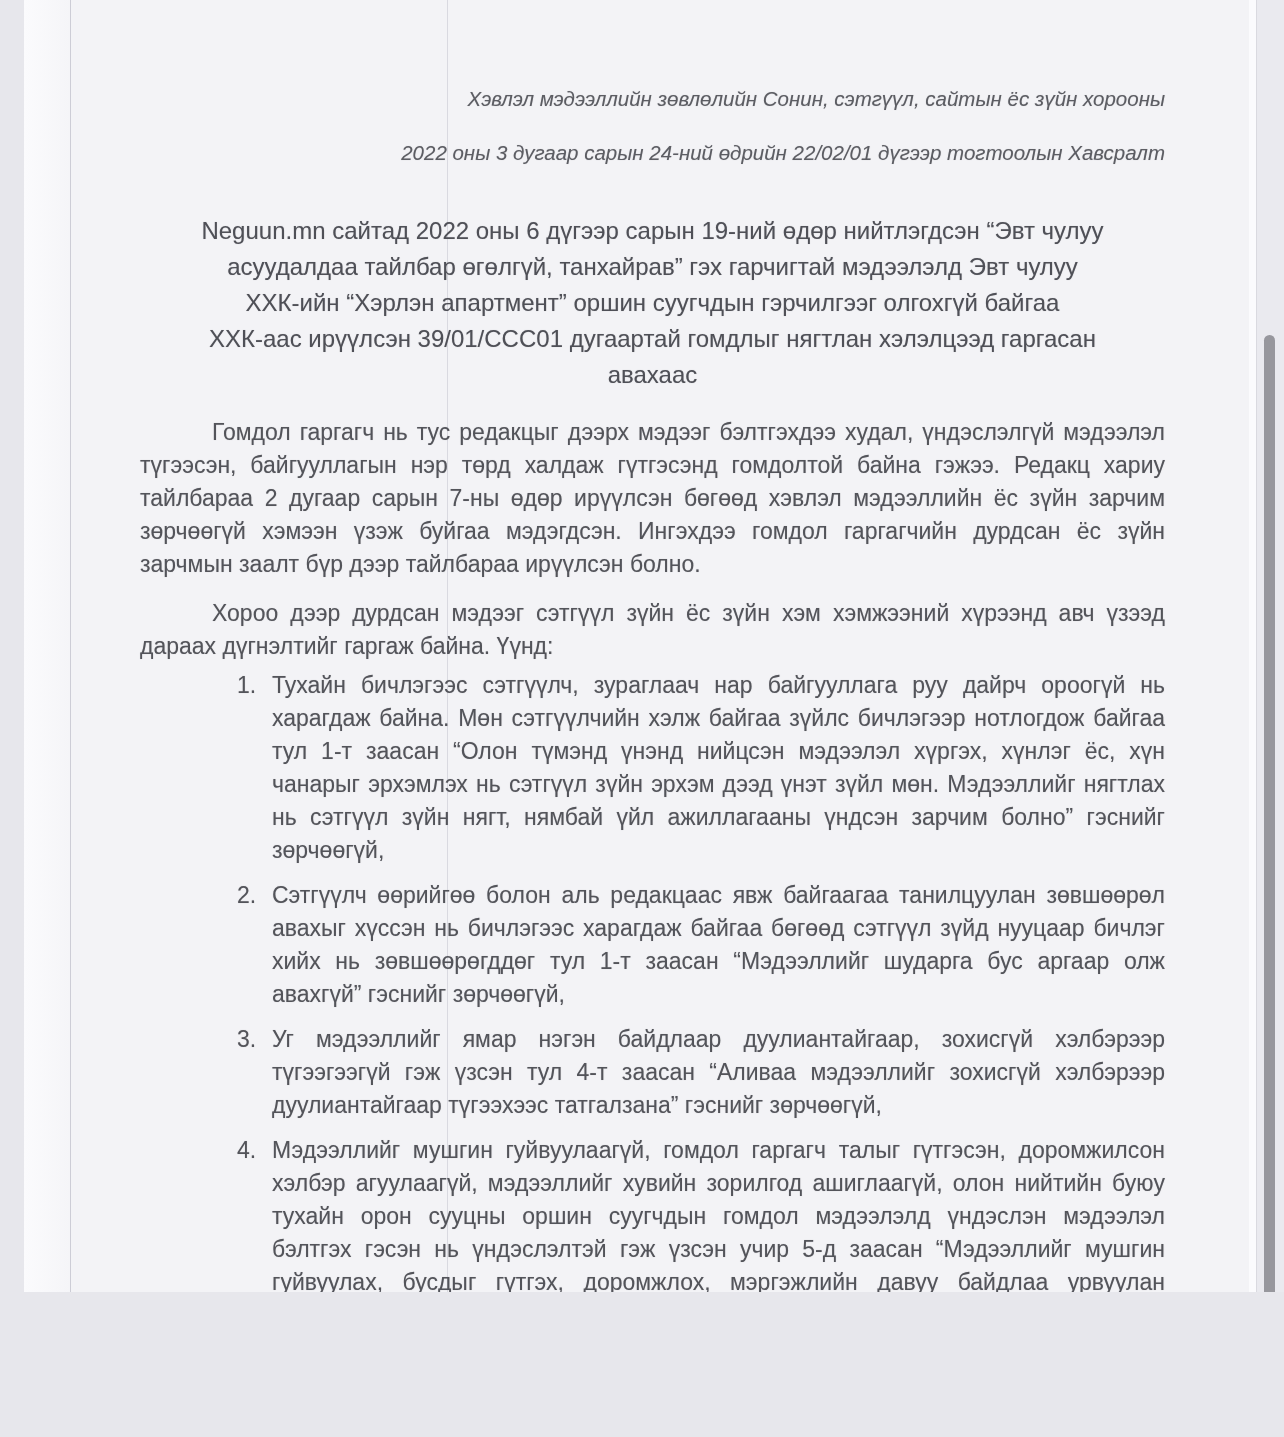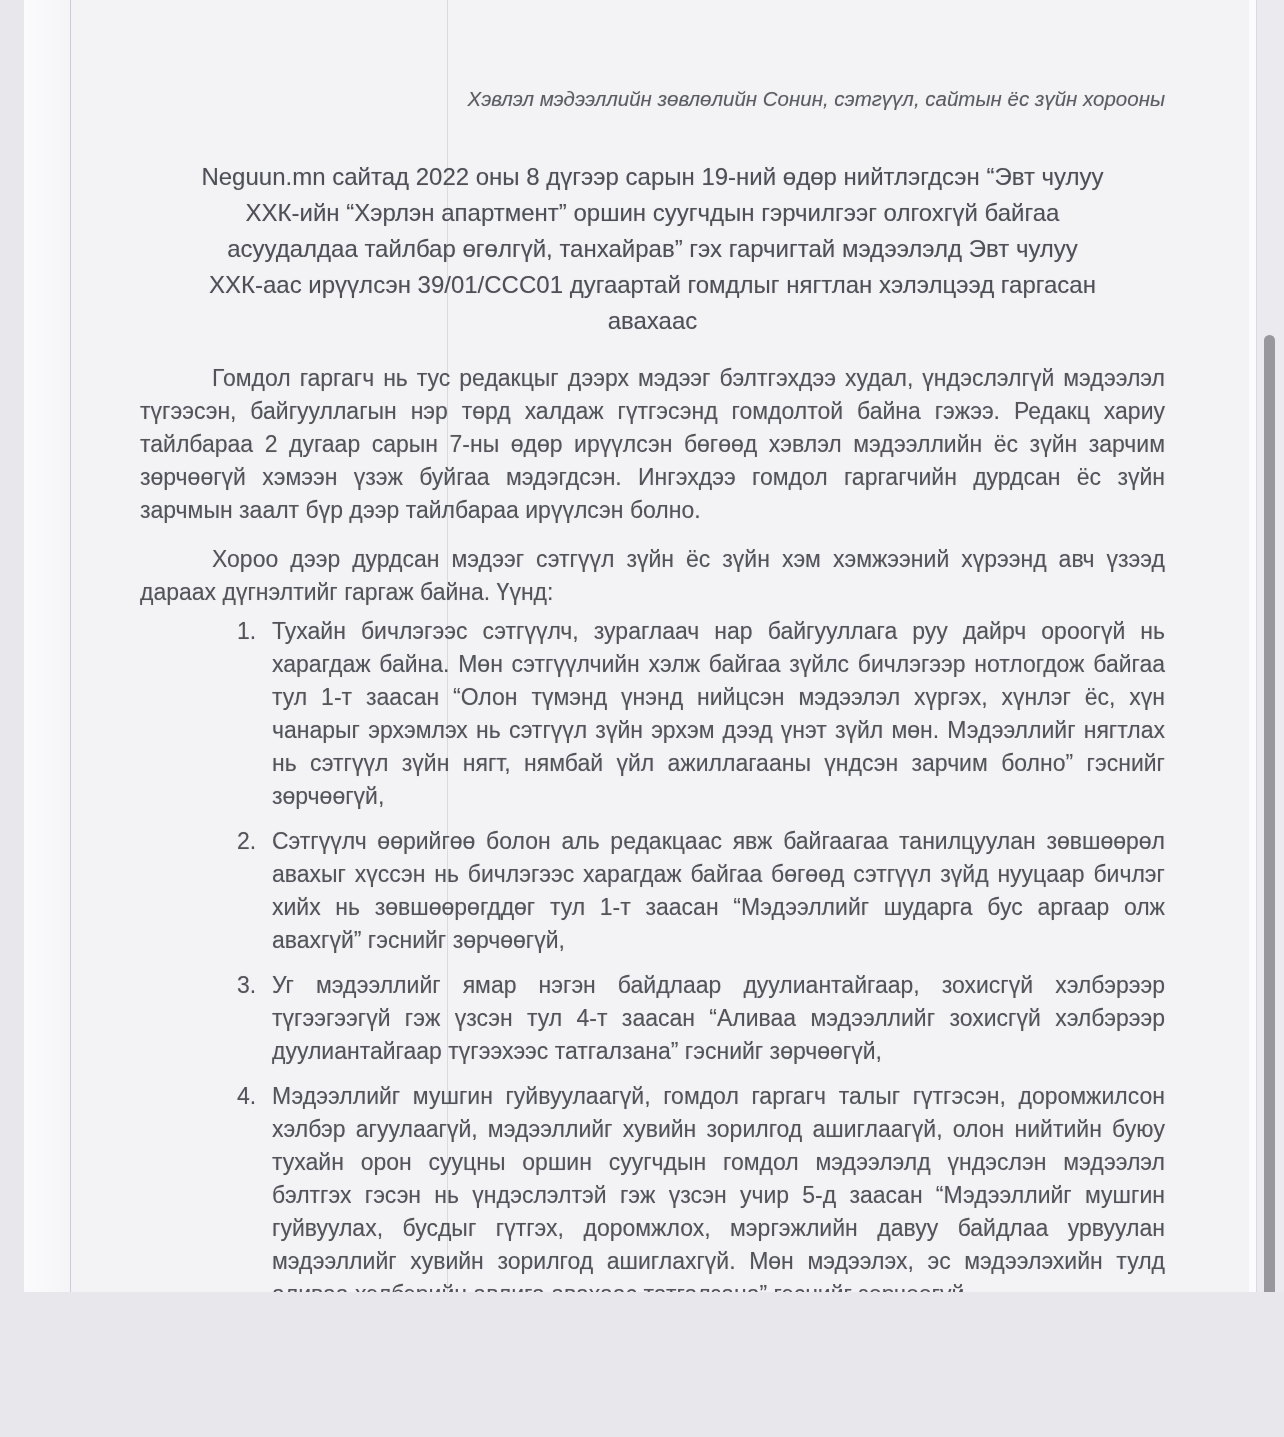--- a/index.html
+++ b/index.html
@@ -71,26 +71,27 @@
   <div class="fold-line" style="left:70px;"></div>
   <div class="fold-line" style="left:447px;"></div>
   <div class="right-highlight"></div>
   <div class="right-band"></div>
   <div class="scroll-thumb"></div>
 
   <div class="content">
 
     <div class="doc-header">
       <div class="hline-1">Хэвлэл мэдээллийн зөвлөлийн Сонин, сэтгүүл, сайтын ёс зүйн хорооны</div>
+      <div class="hline-2">2022 оны 3 дугаар сарын 24-ний өдрийн 22/02/01 дүгээр тогтоолын Хавсралт</div>
     </div>
 
     <div class="doc-title">
-      <div>Neguun.mn сайтад 2022 оны 8 дүгээр сарын 19-ний өдөр нийтлэгдсэн “Эвт чулуу</div>
+      <div>Neguun.mn сайтад 2022 оны 6 дүгээр сарын 19-ний өдөр нийтлэгдсэн “Эвт чулуу</div>
+      <div>асуудалдаа тайлбар өгөлгүй, танхайрав” гэх гарчигтай мэдээлэлд Эвт чулуу</div>
       <div>ХХК-ийн “Хэрлэн апартмент” оршин суугчдын гэрчилгээг олгохгүй байгаа</div>
-      <div>асуудалдаа тайлбар өгөлгүй, танхайрав” гэх гарчигтай мэдээлэлд Эвт чулуу</div>
       <div>ХХК-аас ирүүлсэн 39/01/ССС01 дугаартай гомдлыг нягтлан хэлэлцээд гаргасан</div>
       <div>авахаас</div>
     </div>
 
     <div class="para para-1">Гомдол гаргагч нь тус редакцыг дээрх мэдээг бэлтгэхдээ худал, үндэслэлгүй мэдээлэл түгээсэн, байгууллагын нэр төрд халдаж гүтгэсэнд гомдолтой байна гэжээ. Редакц хариу тайлбараа 2 дугаар сарын 7-ны өдөр ирүүлсэн бөгөөд хэвлэл мэдээллийн ёс зүйн зарчим зөрчөөгүй хэмээн үзэж буйгаа мэдэгдсэн. Ингэхдээ гомдол гаргагчийн дурдсан ёс зүйн зарчмын заалт бүр дээр тайлбараа ирүүлсэн болно.</div>
 
     <div class="para para-2">Хороо дээр дурдсан мэдээг сэтгүүл зүйн ёс зүйн хэм хэмжээний хүрээнд авч үзээд дараах дүгнэлтийг гаргаж байна. Үүнд:</div>
 
     <div class="num-list">
 

